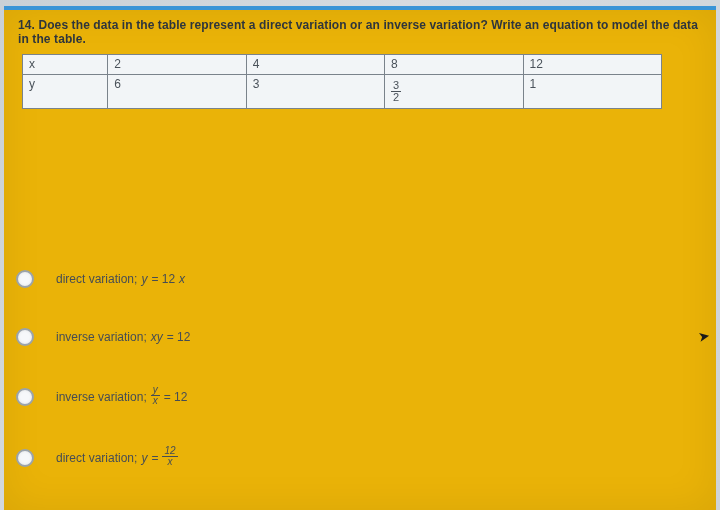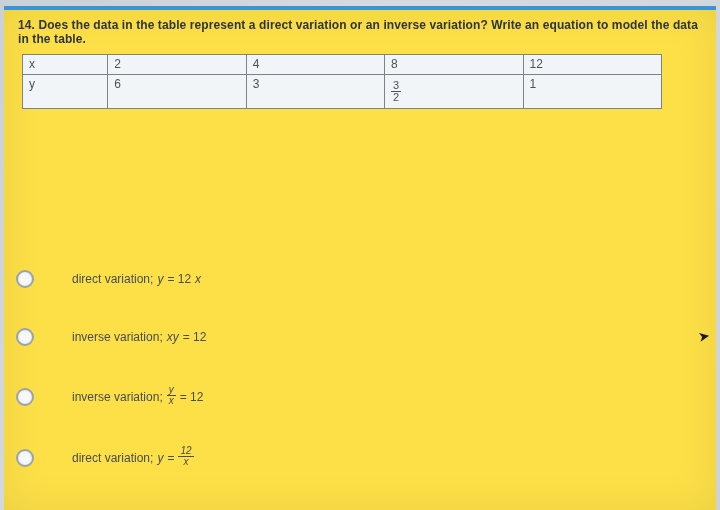--- a/index.html
+++ b/index.html
@@ -7,21 +7,21 @@
     width: 720px; height: 510px;
     font-family: Arial, Helvetica, sans-serif;
     background: linear-gradient(120deg, #c9d0d6 0%, #d6dbe0 40%, #cdd3d8 100%);
     color: #3a4046;
     overflow: hidden;
     position: relative;
   }
   .page {
     position: absolute;
     top: 6px; left: 4px; right: 4px; bottom: 0;
-    background: #fde047;
+    background: #eab308;
     box-shadow: inset 0 0 40px rgba(0,0,0,0.08);
     border-top: 4px solid #3a94d6;
   }
   .qline {
     padding: 8px 10px 4px 14px;
     font-size: 12px;
     font-weight: 700;
     color: #2e353c;
     letter-spacing: 0.1px;
   }
@@ -59,21 +59,21 @@
     display: flex; align-items: center; gap: 22px;
   }
   .radio {
     width: 18px; height: 18px; border: 2px solid #9aa3ab;
     border-radius: 50%; background: #f6f8fa;
     flex: 0 0 18px;
     box-shadow: inset 0 0 3px rgba(0,0,0,0.1);
   }
   .opttext {
     font-size: 12px; color: #464d54;
-    display: flex; align-items: center; gap: 4px; margin-left: 16px;
+    display: flex; align-items: center; gap: 4px;
   }
   .opttext .ital { font-style: italic; }
   .minifrac {
     display: inline-flex; flex-direction: column; align-items: center;
     font-size: 10px; line-height: 10px; font-style: italic;
     position: relative; top: -1px;
   }
   .minifrac .t { border-bottom: 1px solid #464d54; padding: 0 2px; }
   .minifrac .b { padding: 0 2px; }
   .cursor {

